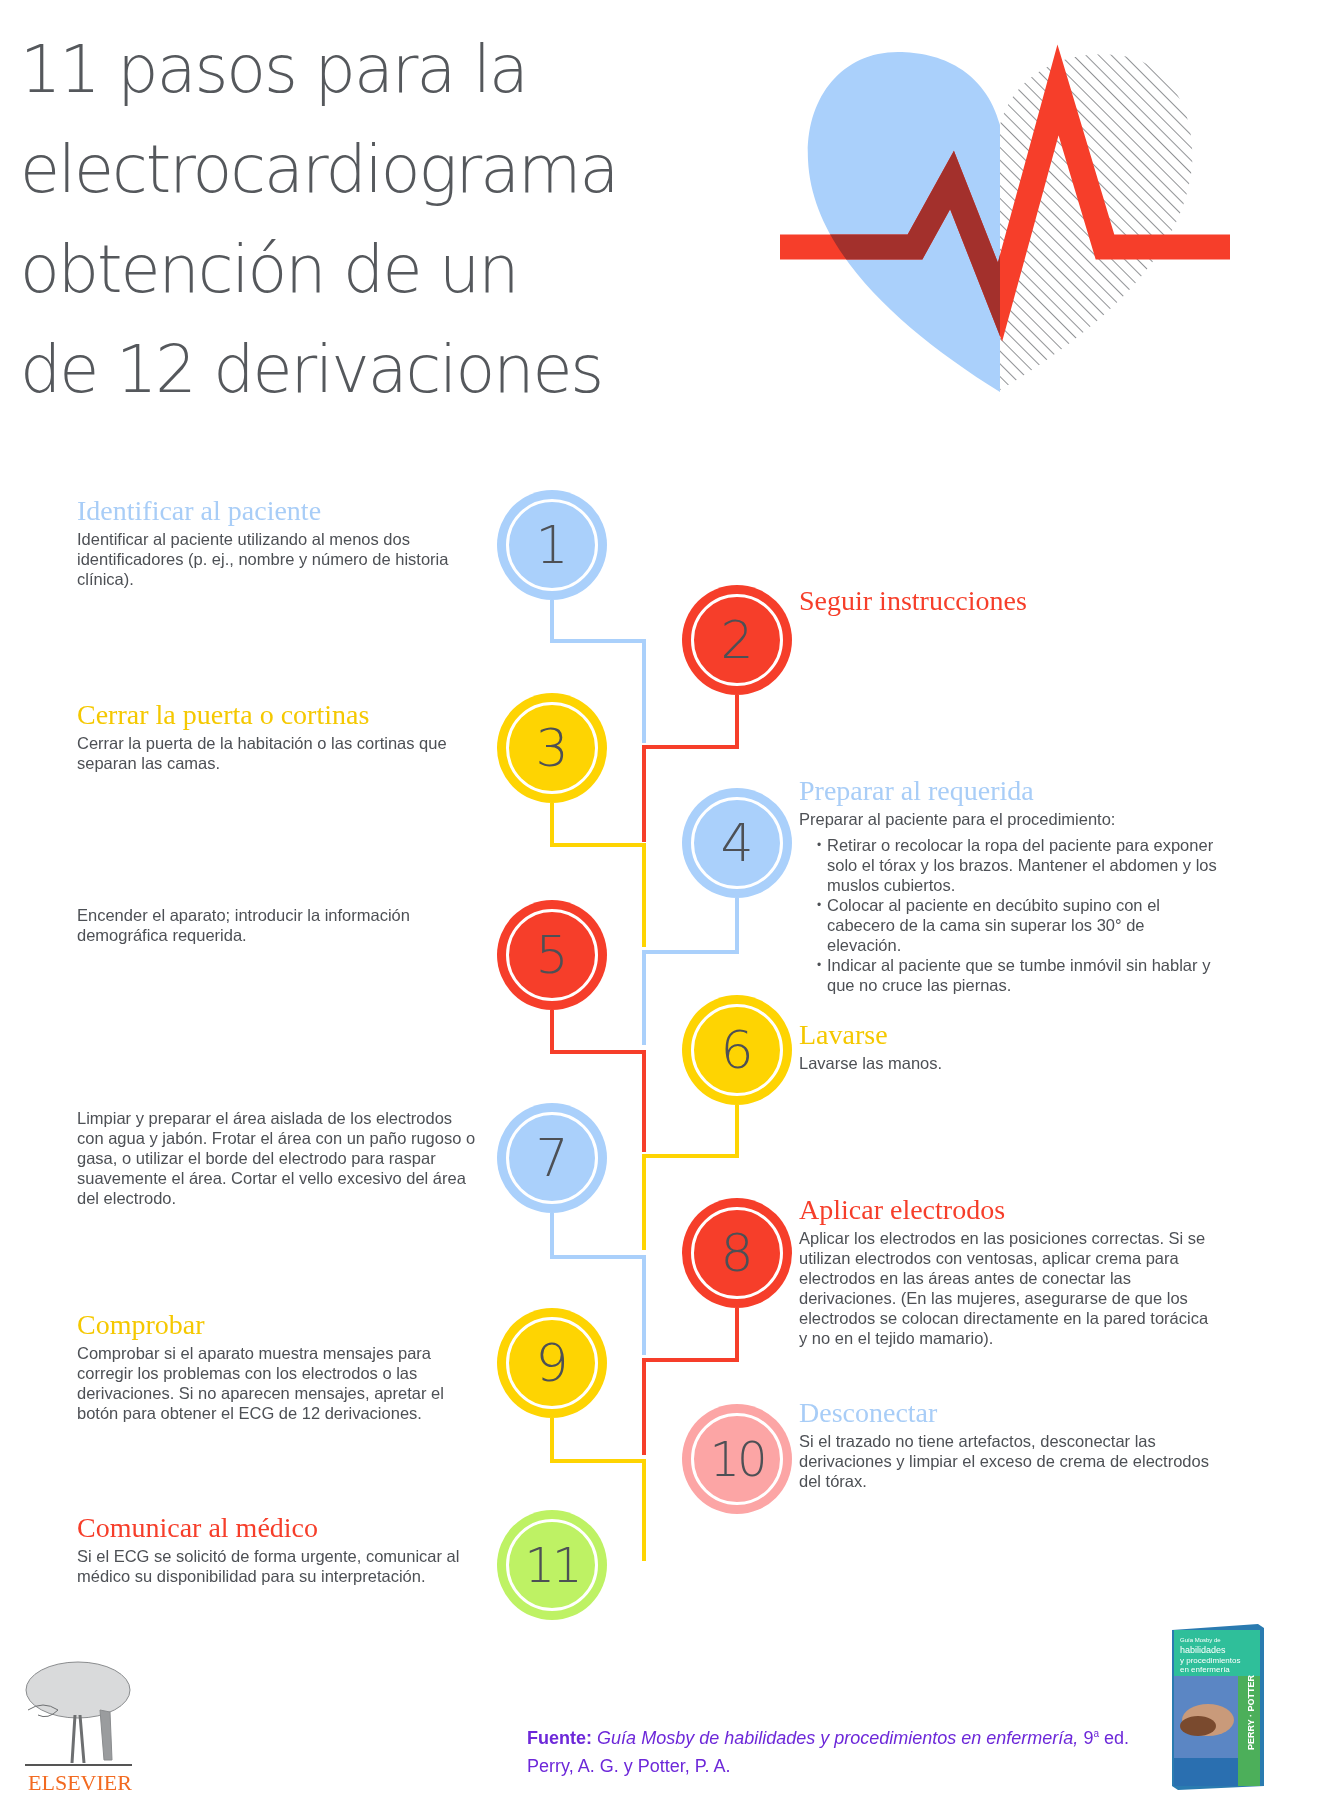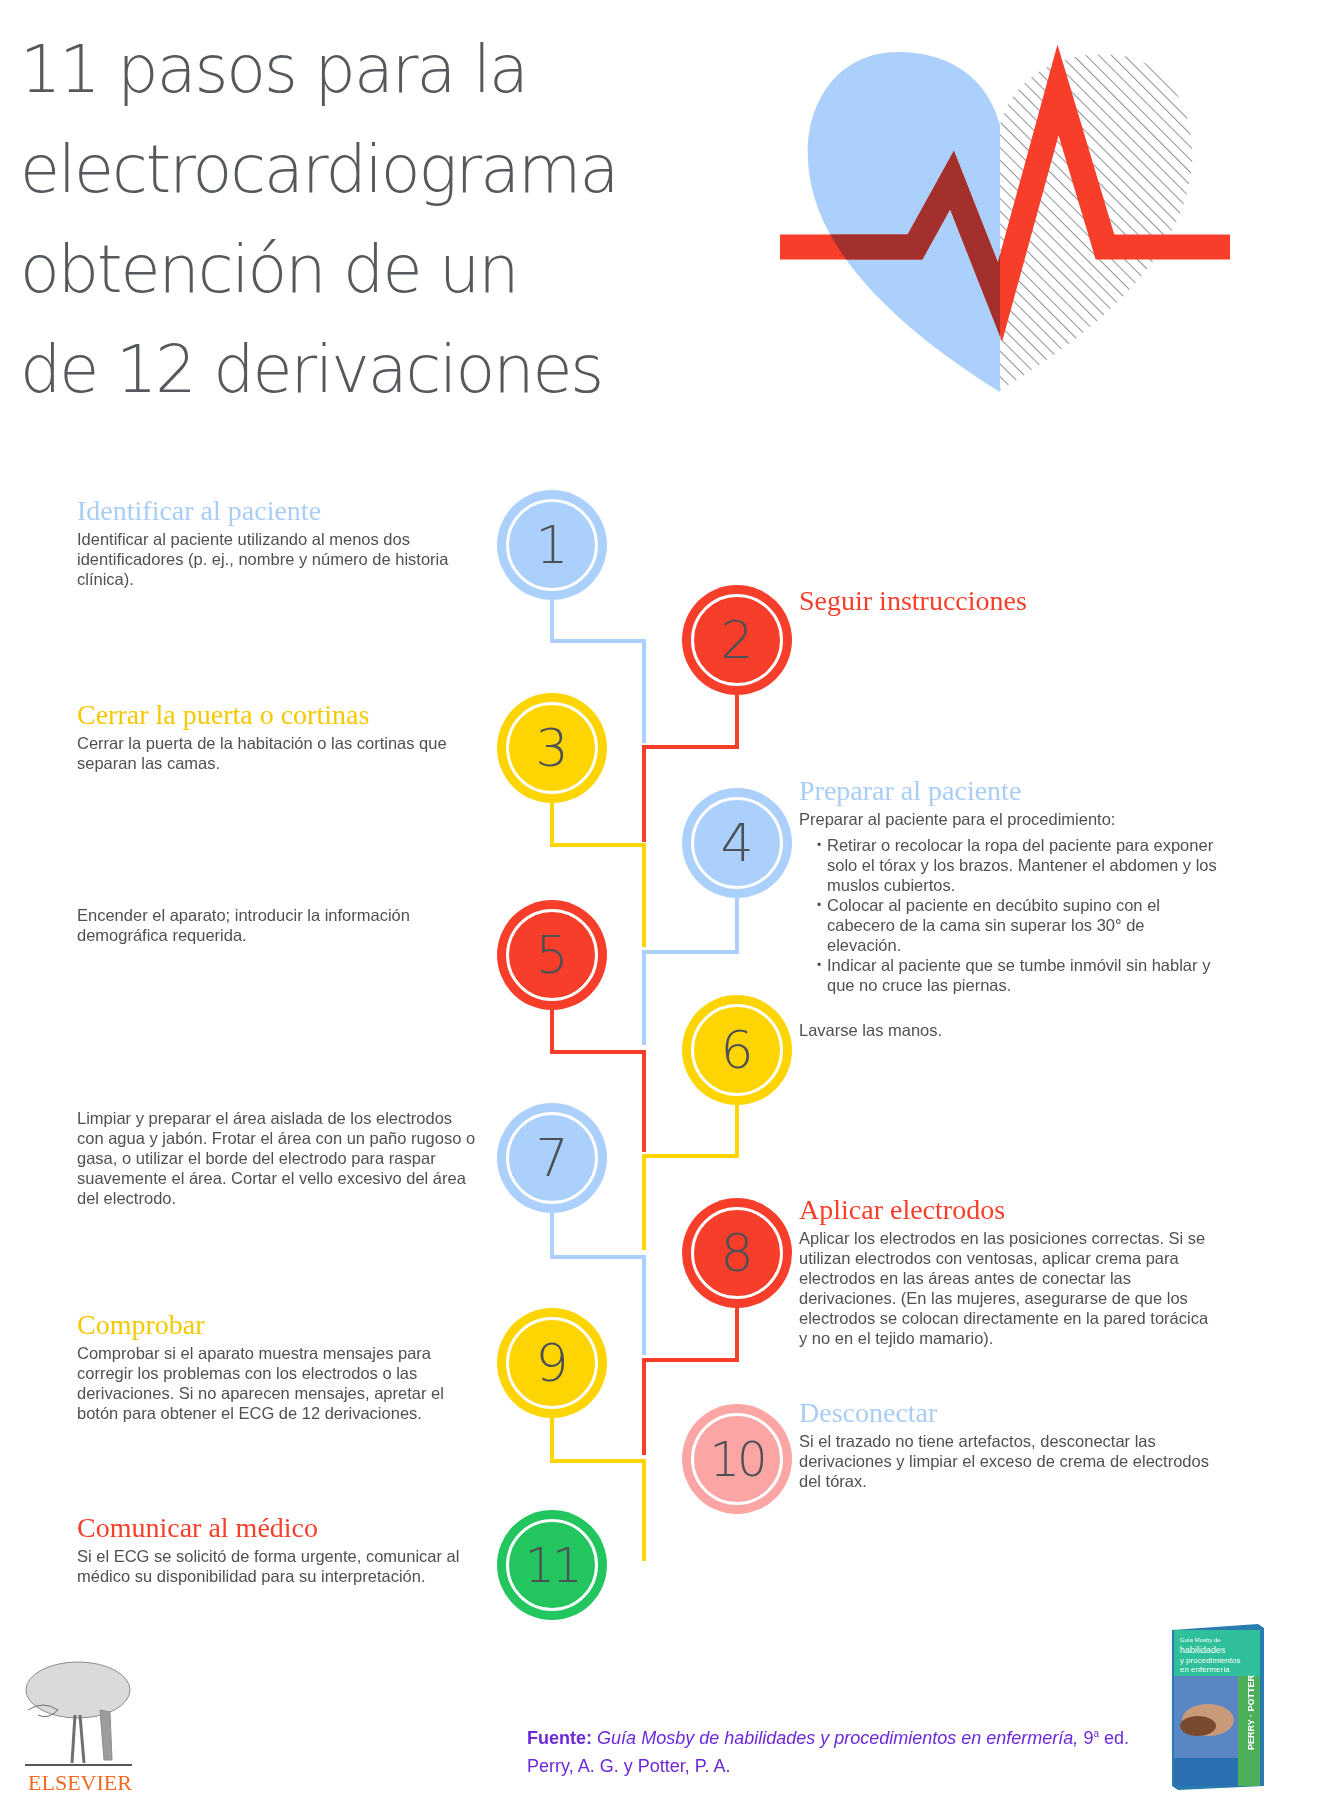--- a/index.html
+++ b/index.html
@@ -135,21 +135,21 @@
     <span class="num">8</span>
 </div>
 <div class="circle" style="left:497px;top:1308px;background:#fed402;">
   <div class="inner"></div>
     <span class="num">9</span>
 </div>
 <div class="circle" style="left:682px;top:1404px;background:#fca5a5;">
   <div class="inner"></div>
     <span class="num two">10</span>
 </div>
-<div class="circle" style="left:497px;top:1510px;background:#22c55e;">
+<div class="circle" style="left:497px;top:1510px;background:#bef264;">
   <div class="inner"></div>
     <span class="num two">11</span>
 </div>
 
 <div class="step" style="left:77px;top:496px;width:400px;">
   <div class="h blue">Identificar al paciente</div>
   <div class="b">Identificar al paciente utilizando al menos dos identificadores (p. ej., nombre y número de historia clínica).</div>
 </div>
 <div class="step" style="left:77px;top:700px;width:400px;">
   <div class="h yellow">Cerrar la puerta o cortinas</div>
@@ -167,29 +167,30 @@
 </div>
 <div class="step" style="left:77px;top:1513px;width:400px;">
   <div class="h red">Comunicar al médico</div>
   <div class="b">Si el ECG se solicitó de forma urgente, comunicar al médico su disponibilidad para su interpretación.</div>
 </div>
 
 <div class="step" style="left:799px;top:586px;width:420px;">
   <div class="h red">Seguir instrucciones</div>
 </div>
 <div class="step" style="left:799px;top:776px;width:420px;">
-  <div class="h blue">Preparar al paciente</div>
+  <div class="h blue">Preparar al requerida</div>
   <div class="b">Preparar al paciente para el procedimiento:</div>
   <ul>
     <li>Retirar o recolocar la ropa del paciente para exponer solo el tórax y los brazos. Mantener el abdomen y los muslos cubiertos.</li>
     <li>Colocar al paciente en decúbito supino con el cabecero de la cama sin superar los 30° de elevación.</li>
     <li>Indicar al paciente que se tumbe inmóvil sin hablar y que no cruce las piernas.</li>
   </ul>
 </div>
 <div class="step" style="left:799px;top:1020px;width:420px;">
+  <div class="h yellow">Lavarse</div>
   <div class="b">Lavarse las manos.</div>
 </div>
 <div class="step" style="left:799px;top:1195px;width:420px;">
   <div class="h red">Aplicar electrodos</div>
   <div class="b">Aplicar los electrodos en las posiciones correctas. Si se utilizan electrodos con ventosas, aplicar crema para electrodos en las áreas antes de conectar las derivaciones. (En las mujeres, asegurarse de que los electrodos se colocan directamente en la pared torácica y no en el tejido mamario).</div>
 </div>
 <div class="step" style="left:799px;top:1398px;width:420px;">
   <div class="h blue">Desconectar</div>
   <div class="b">Si el trazado no tiene artefactos, desconectar las derivaciones y limpiar el exceso de crema de electrodos del tórax.</div>
 </div>

